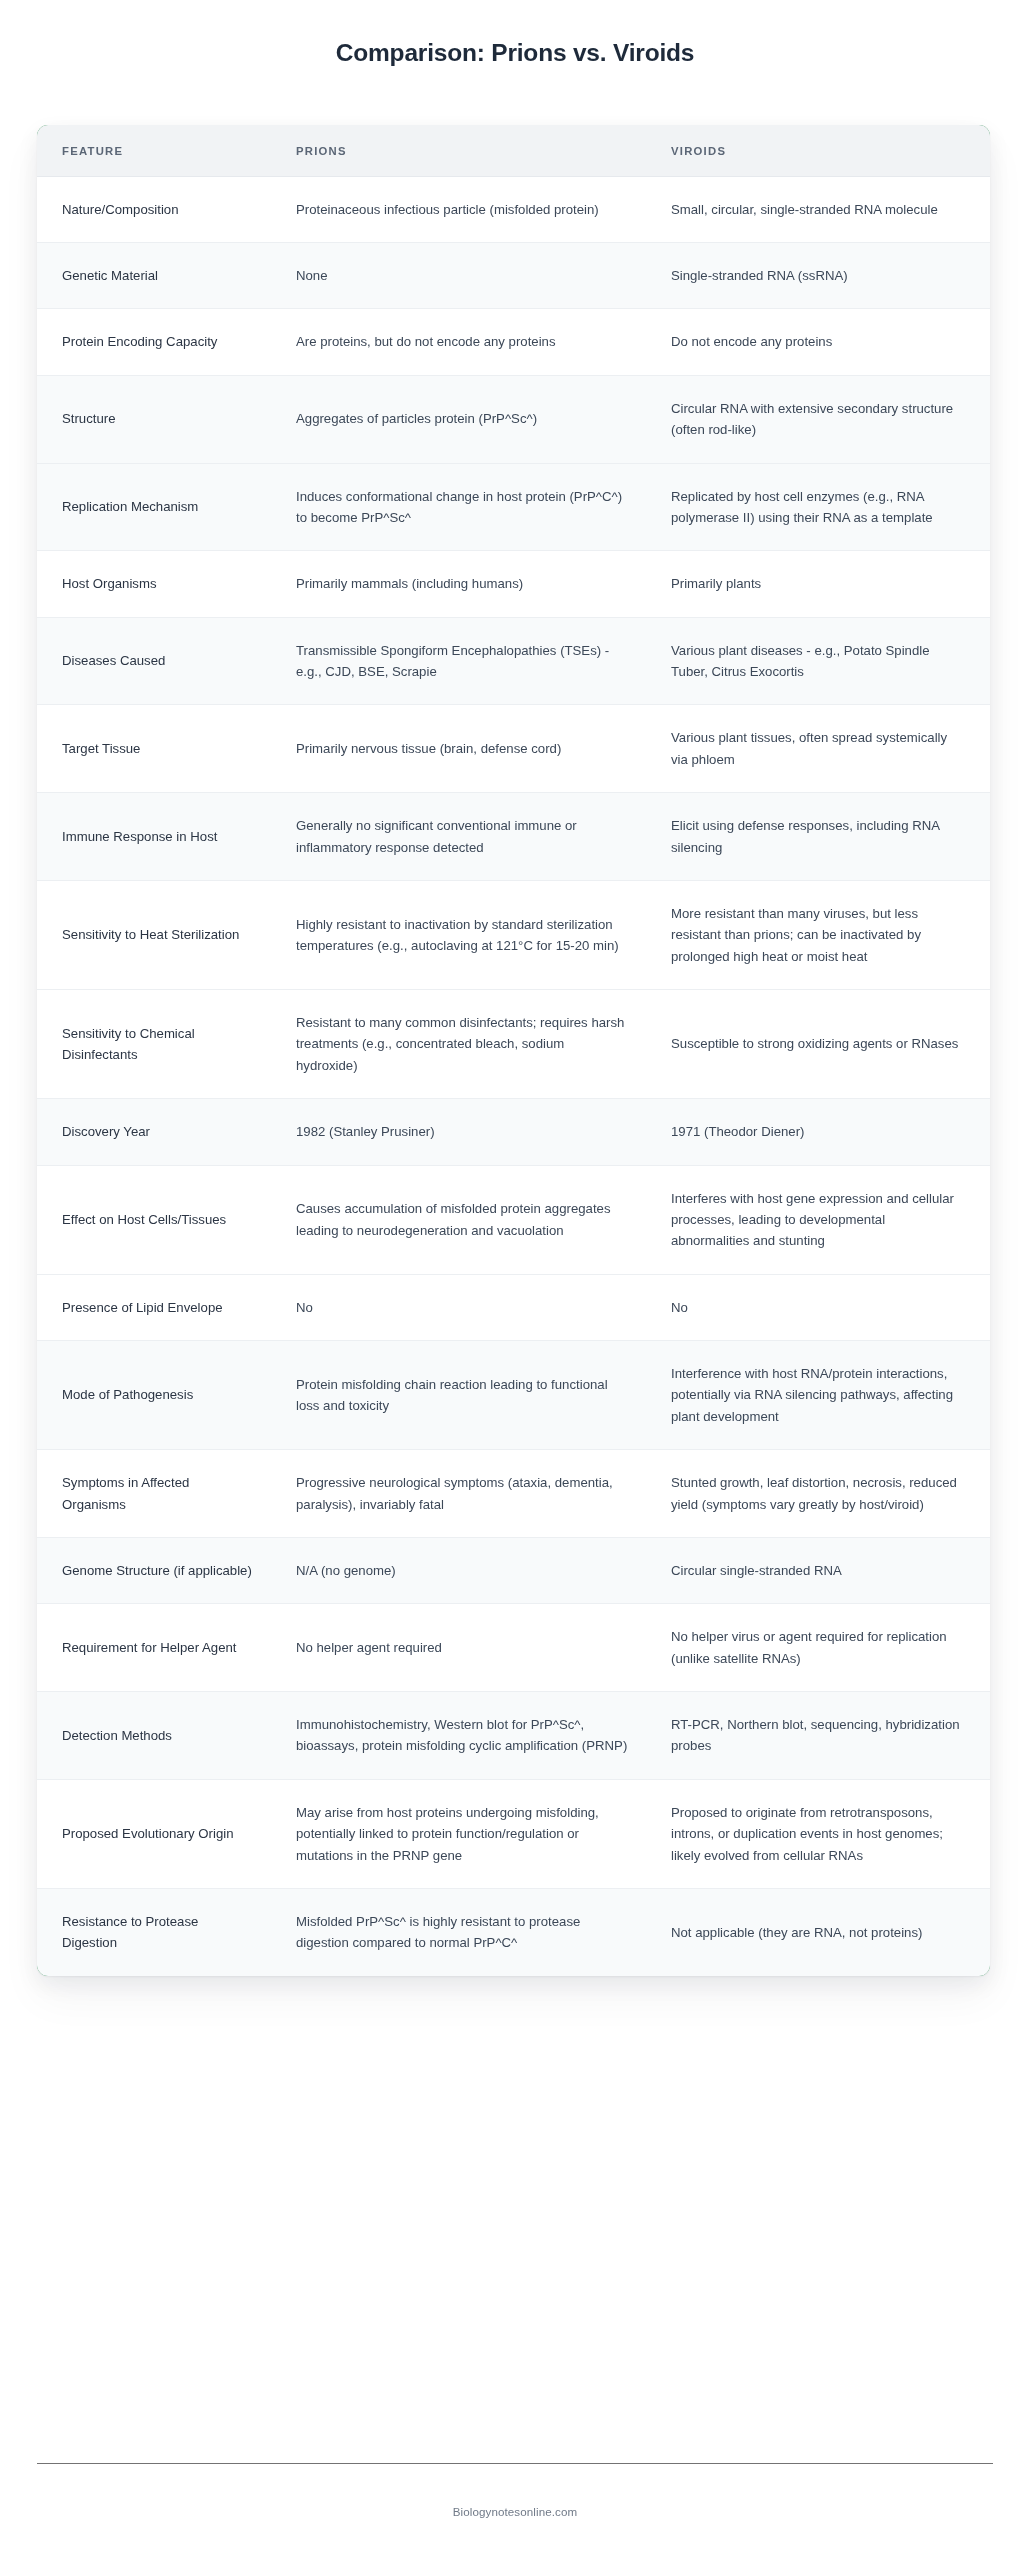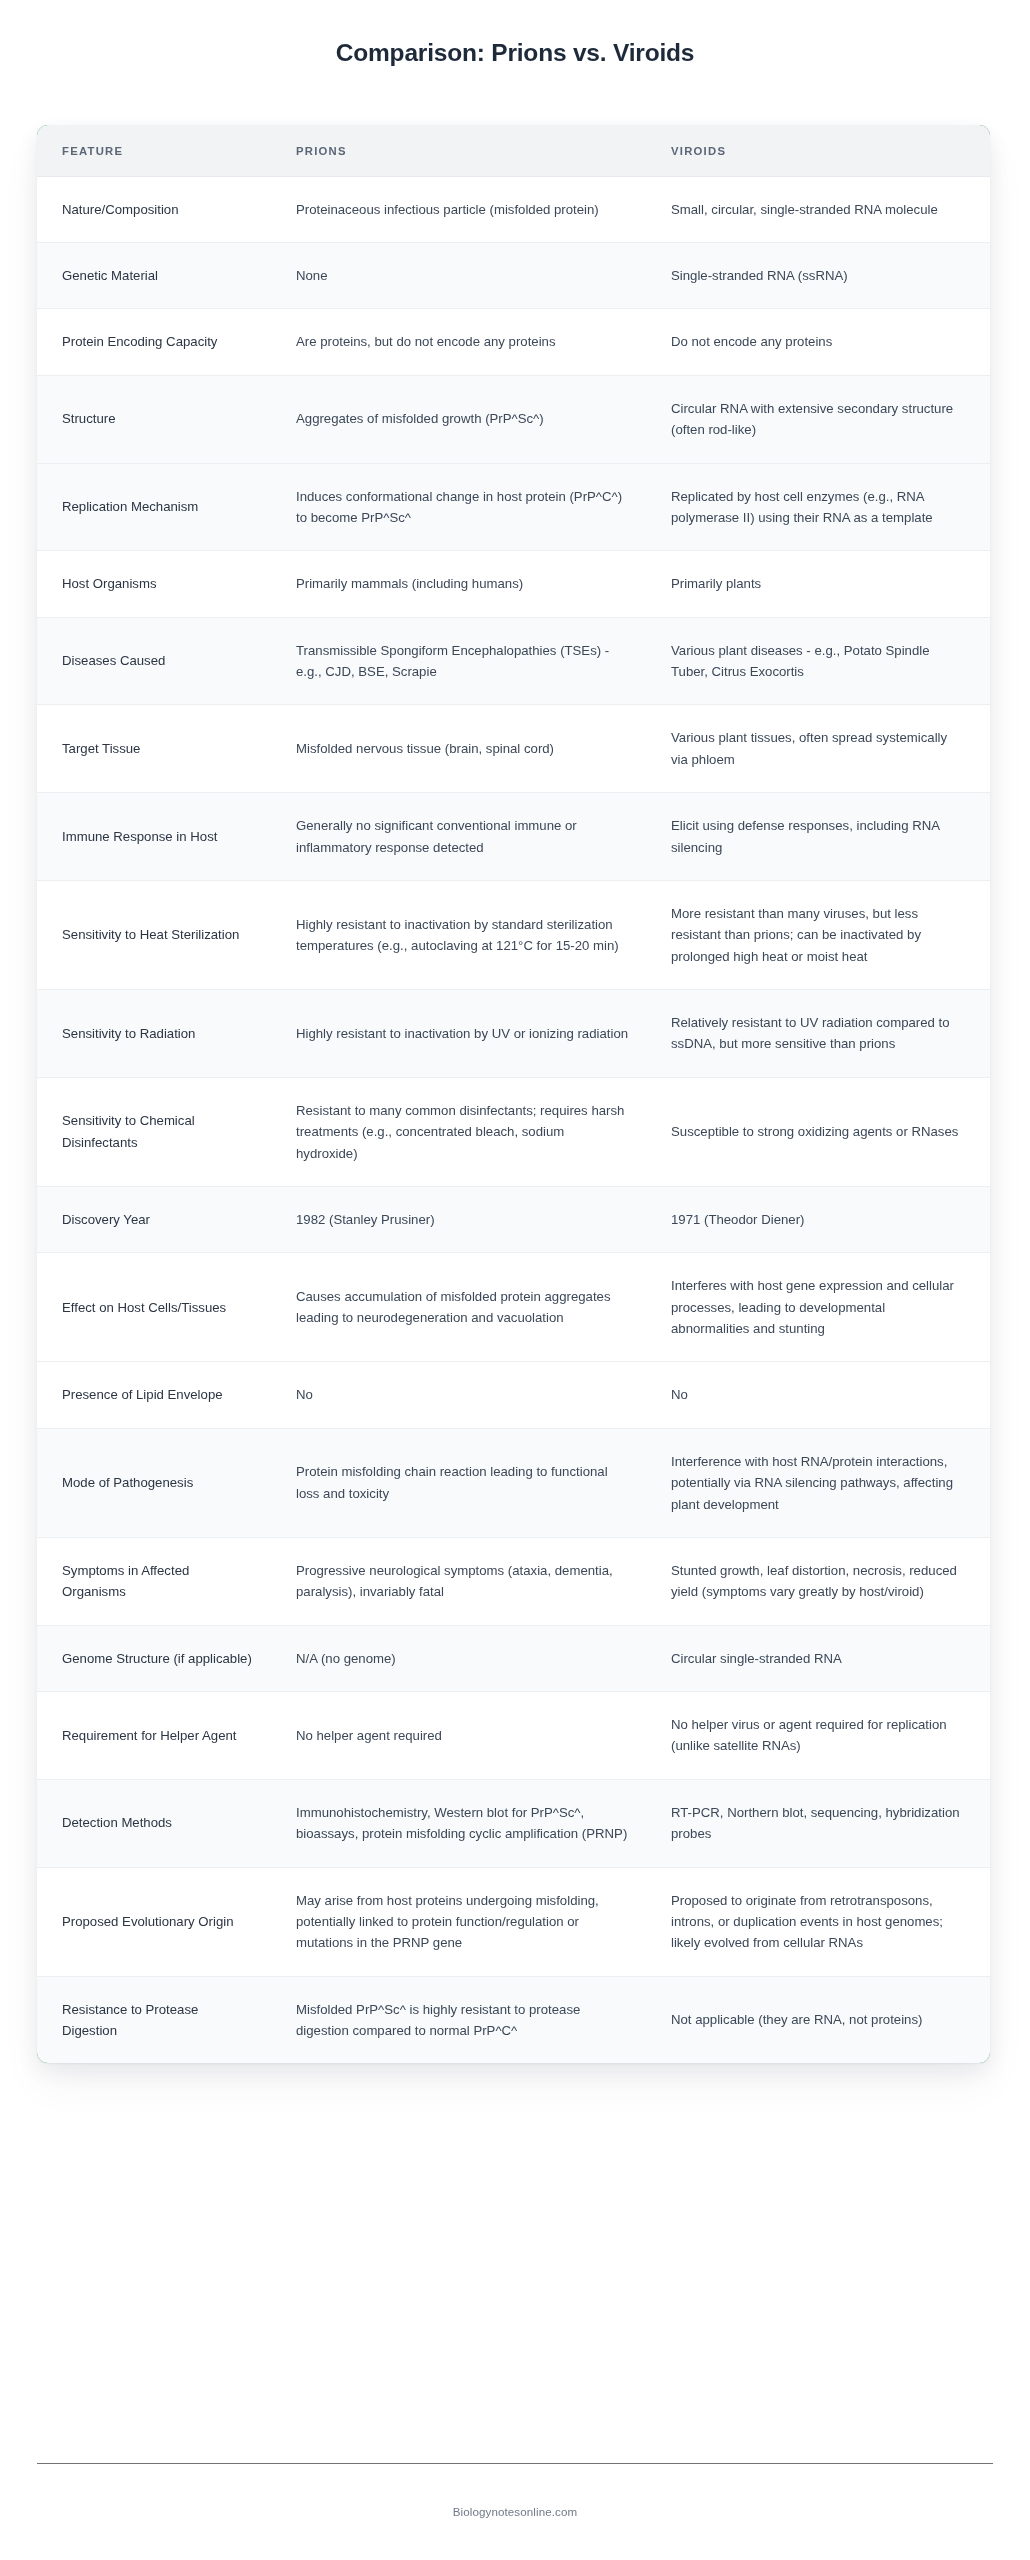--- a/index.html
+++ b/index.html
@@ -148,57 +148,52 @@
               <td class="prions">None</td>
               <td class="viroids">Single-stranded RNA (ssRNA)</td>
             </tr>
             <tr>
               <td class="feature">Protein Encoding Capacity</td>
               <td class="prions">Are proteins, but do not encode any proteins</td>
               <td class="viroids">Do not encode any proteins</td>
             </tr>
             <tr class="alt">
               <td class="feature">Structure</td>
-              <td class="prions">Aggregates of misfolded growth (PrP^Sc^)</td>
+              <td class="prions">Aggregates of particles protein (PrP^Sc^)</td>
               <td class="viroids">Circular RNA with extensive secondary structure (often rod-like)</td>
             </tr>
             <tr class="alt">
               <td class="feature">Replication Mechanism</td>
               <td class="prions">Induces conformational change in host protein (PrP^C^) to become PrP^Sc^</td>
               <td class="viroids">Replicated by host cell enzymes (e.g., RNA polymerase II) using their RNA as a template</td>
             </tr>
             <tr>
               <td class="feature">Host Organisms</td>
               <td class="prions">Primarily mammals (including humans)</td>
               <td class="viroids">Primarily plants</td>
             </tr>
             <tr class="alt">
               <td class="feature">Diseases Caused</td>
               <td class="prions">Transmissible Spongiform Encephalopathies (TSEs) - e.g., CJD, BSE, Scrapie</td>
               <td class="viroids">Various plant diseases - e.g., Potato Spindle Tuber, Citrus Exocortis</td>
             </tr>
             <tr>
               <td class="feature">Target Tissue</td>
-              <td class="prions">Misfolded nervous tissue (brain, spinal cord)</td>
+              <td class="prions">Primarily nervous tissue (brain, defense cord)</td>
               <td class="viroids">Various plant tissues, often spread systemically via phloem</td>
             </tr>
             <tr class="alt">
               <td class="feature">Immune Response in Host</td>
               <td class="prions">Generally no significant conventional immune or inflammatory response detected</td>
               <td class="viroids">Elicit using defense responses, including RNA silencing</td>
             </tr>
             <tr>
               <td class="feature">Sensitivity to Heat Sterilization</td>
               <td class="prions">Highly resistant to inactivation by standard sterilization temperatures (e.g., autoclaving at 121°C for 15-20 min)</td>
               <td class="viroids">More resistant than many viruses, but less resistant than prions; can be inactivated by prolonged high heat or moist heat</td>
-            </tr>
-            <tr class="alt">
-              <td class="feature">Sensitivity to Radiation</td>
-              <td class="prions">Highly resistant to inactivation by UV or ionizing radiation</td>
-              <td class="viroids">Relatively resistant to UV radiation compared to ssDNA, but more sensitive than prions</td>
             </tr>
             <tr>
               <td class="feature">Sensitivity to Chemical Disinfectants</td>
               <td class="prions">Resistant to many common disinfectants; requires harsh treatments (e.g., concentrated bleach, sodium hydroxide)</td>
               <td class="viroids">Susceptible to strong oxidizing agents or RNases</td>
             </tr>
             <tr class="alt">
               <td class="feature">Discovery Year</td>
               <td class="prions">1982 (Stanley Prusiner)</td>
               <td class="viroids">1971 (Theodor Diener)</td>

